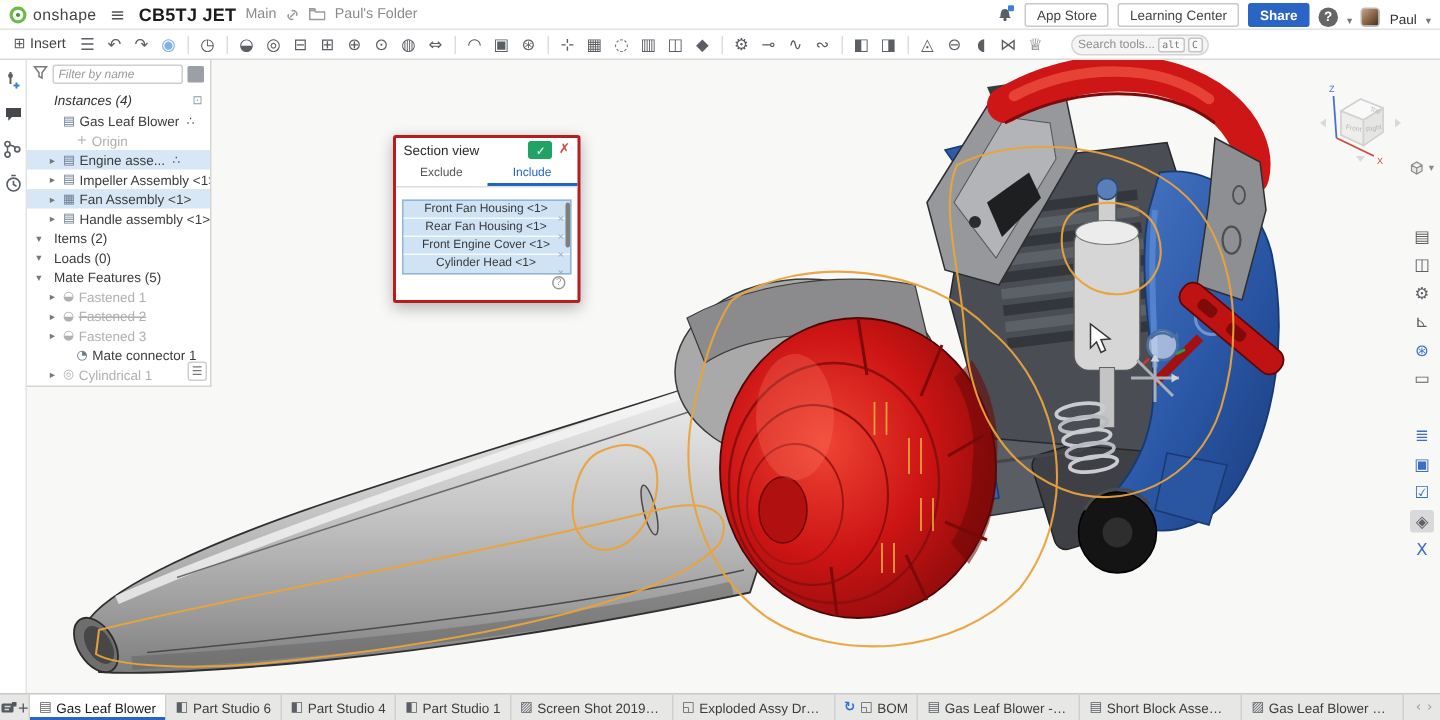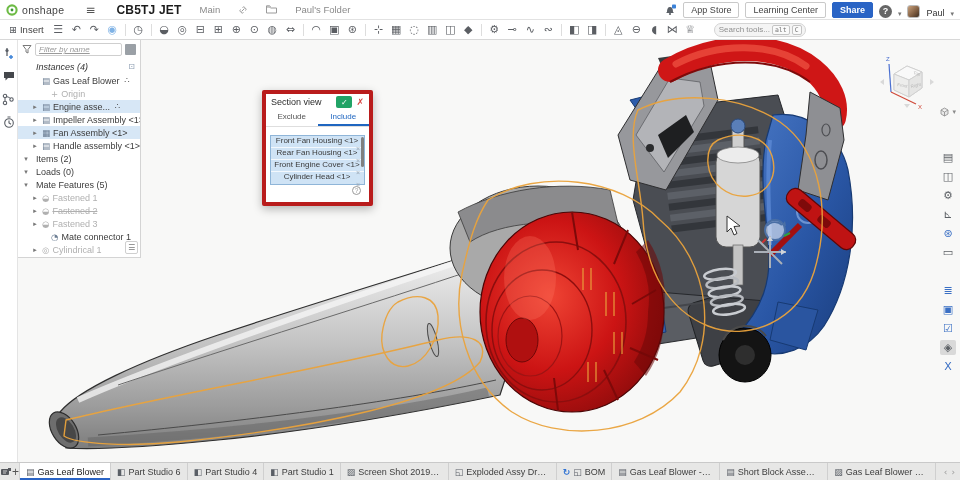--- a/index.html
+++ b/index.html
@@ -2,21 +2,21 @@
 <html><head>
 <meta charset="utf-8">
 <style>
   * { margin:0; padding:0; box-sizing:border-box; }
   html,body { width:960px; height:480px; overflow:hidden; background:#fff;
     font-family:"Liberation Sans","DejaVu Sans",sans-serif; color:#333; }
   .glyph { font-family:"DejaVu Sans",sans-serif; }
 
   
   #header { height:20px; display:flex; align-items:center; padding:0 6px; background:#fff;
-    border-bottom:1px solid #e2e2e2; gap:18px; font-size:10px; }
+    border-bottom:1px solid #e2e2e2; gap:6px; font-size:10px; }
   #logo { display:flex; align-items:center; gap:4px; }
   #logo .brand { font-size:10.5px; color:#444; letter-spacing:.3px; }
   .menu-ham { font-size:12px; color:#555; padding:0 3px; cursor:pointer; }
   .doc-title { font-size:12px; font-weight:bold; color:#1c1c1c; letter-spacing:.2px; }
   .ws-name { font-size:9.5px; color:#8a8a8a; }
   .hdr-ico { color:#9a9a9a; display:flex; align-items:center; }
   .hdr-right { margin-left:auto; display:flex; align-items:flex-end; gap:6px; }
   .hdr-btn { border:1px solid #c9c9c9; background:#fff; border-radius:2px; font-size:9px;
     color:#444; padding:2px 7px; cursor:pointer; white-space:nowrap; }
   .hdr-btn.primary { background:#2a64c5; border-color:#2a64c5; color:#fff; font-weight:bold; }
@@ -50,41 +50,41 @@
     padding-top:6px; gap:9px; z-index:5; }
   .strip-ico { width:14px; height:14px; display:flex; align-items:center; justify-content:center; cursor:pointer; }
 
   #viewport { position:absolute; left:18px; top:0; right:0; bottom:0; }
 
   
   #instances-panel { position:absolute; left:18px; top:0; width:123px; height:218px; background:#fff;
     border-right:1px solid #d4d4d4; border-bottom:1px solid #d4d4d4; z-index:6; font-size:9.5px; }
   #filter-row { display:flex; align-items:center; gap:3px; padding:3px 4px; }
   #filter-input { flex:1; height:13px; border:1px solid #cfcfcf; border-radius:2px; font-size:8px;
-    font-style:italic; color:#9a9a9a; padding:0 3px; background:#fff; display:flex; align-items:center;text-decoration:underline; }
+    font-style:italic; color:#9a9a9a; padding:0 3px; background:#fff; display:flex; align-items:center; }
   #filter-square { width:11px; height:11px; background:#9aa0a6; border-radius:1px; cursor:pointer; }
   .trow { display:flex; align-items:center; height:13px; padding-left:4px; gap:3px; color:#3c3c3c;
     white-space:nowrap; overflow:hidden; cursor:pointer; }
   .trow .arrow { width:8px; font-size:7px; color:#777; text-align:center; flex:none; }
   .trow .tglyph { font-size:8.5px; color:#6b7d92; flex:none; }
   .trow .tlabel { font-size:9px; }
   .trow .tsuffix { font-size:8px; color:#454545; margin-left:2px; }
   .trow.header { color:#333; font-size:9px; height:15px;font-style:italic; }
   .trow.header .tlabel { font-weight:normal; }
   .trow.header .tsuffix { margin-left:auto; margin-right:5px; color:#8a9bb0; }
   .trow.group .tlabel { color:#3c3c3c; }
   .trow.muted .tlabel, .trow.muted .tglyph { color:#b0b0b0; }
   .trow.struck .tlabel { text-decoration:line-through; }
   .trow.highlight { background:#d7e7f6; }
   #panel-toggle { position:absolute; right:2px; bottom:3px; width:13px; height:13px; border:1px solid #cfcfcf;
     border-radius:2px; color:#7a7a7a; font-size:8px; display:flex; align-items:center; justify-content:center; cursor:pointer; background:#fff; }
 
   
-  #section-dialog { position:absolute; left:262px; top:50px; width:111px; background:#fff; z-index:10;
-    border:4px solid #b91c1c; border-radius:2px; box-shadow:0 3px 10px rgba(0,0,0,.28); }
+  #section-dialog { position:absolute; left:262px; top:50px; width:125px; background:#fff; z-index:10;
+    border:2px solid #b91c1c; border-radius:2px; box-shadow:0 3px 10px rgba(0,0,0,.28); }
   #dlg-title { height:16px; display:flex; align-items:center; padding:0 5px; gap:4px; }
   #dlg-title .t { font-size:9px; color:#2b2b2b; flex:1; }
   #dlg-check { width:16px; height:12px; background:#21a366; border-radius:2px; color:#fff; font-size:8px;
     display:flex; align-items:center; justify-content:center; cursor:pointer; }
   #dlg-close { color:#d64541; font-size:9px; font-weight:bold; cursor:pointer; }
   #dlg-tabs { display:flex; border-bottom:1px solid #dedede; }
   .dlg-tab { flex:1; text-align:center; font-size:8px; color:#555; padding:2px 0 3px; cursor:pointer; }
   .dlg-tab.active { color:#1f66c0; border-bottom:2px solid #1f66c0; }
   #dlg-body { padding:4px; }
   #plane-group { border:1px solid #c8c8c8; border-radius:2px; padding:2px 3px 3px; }

